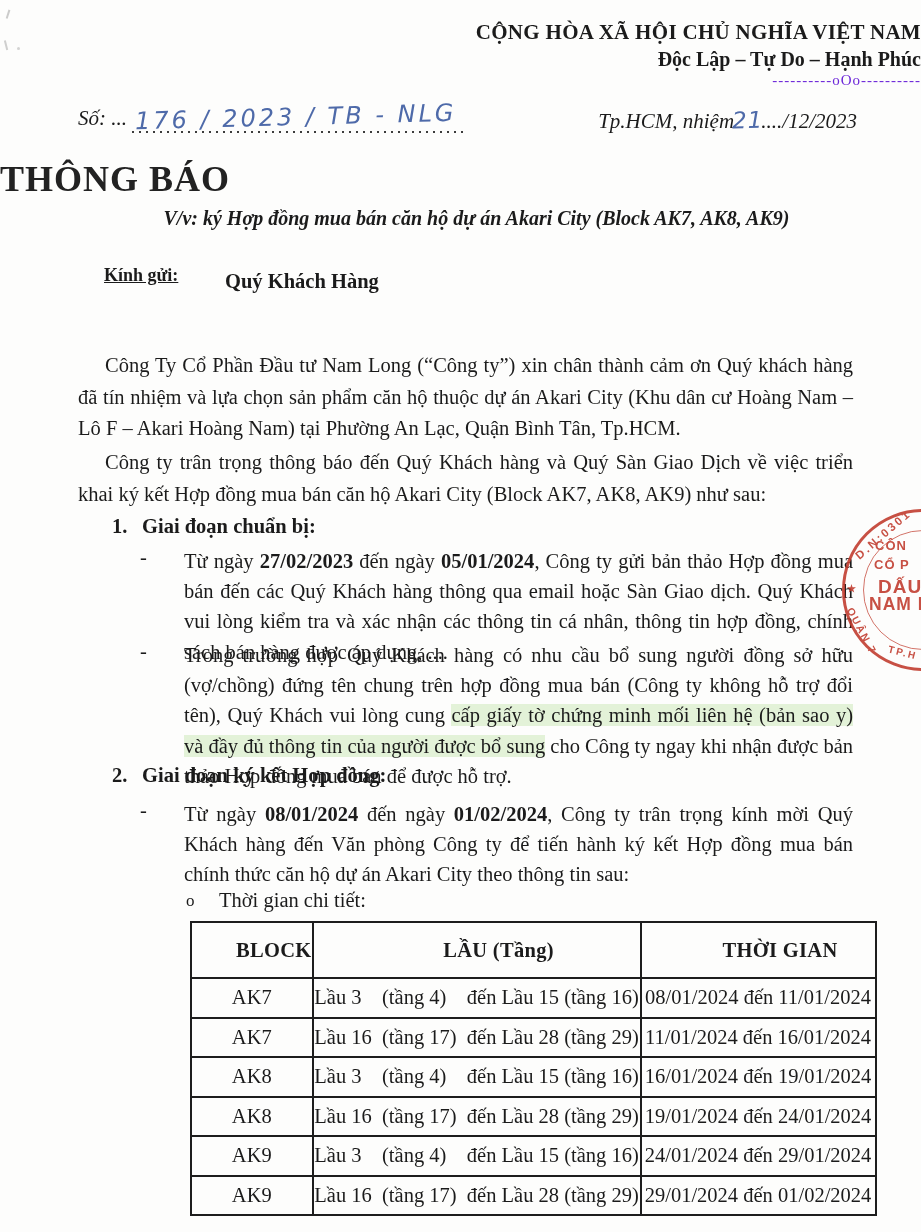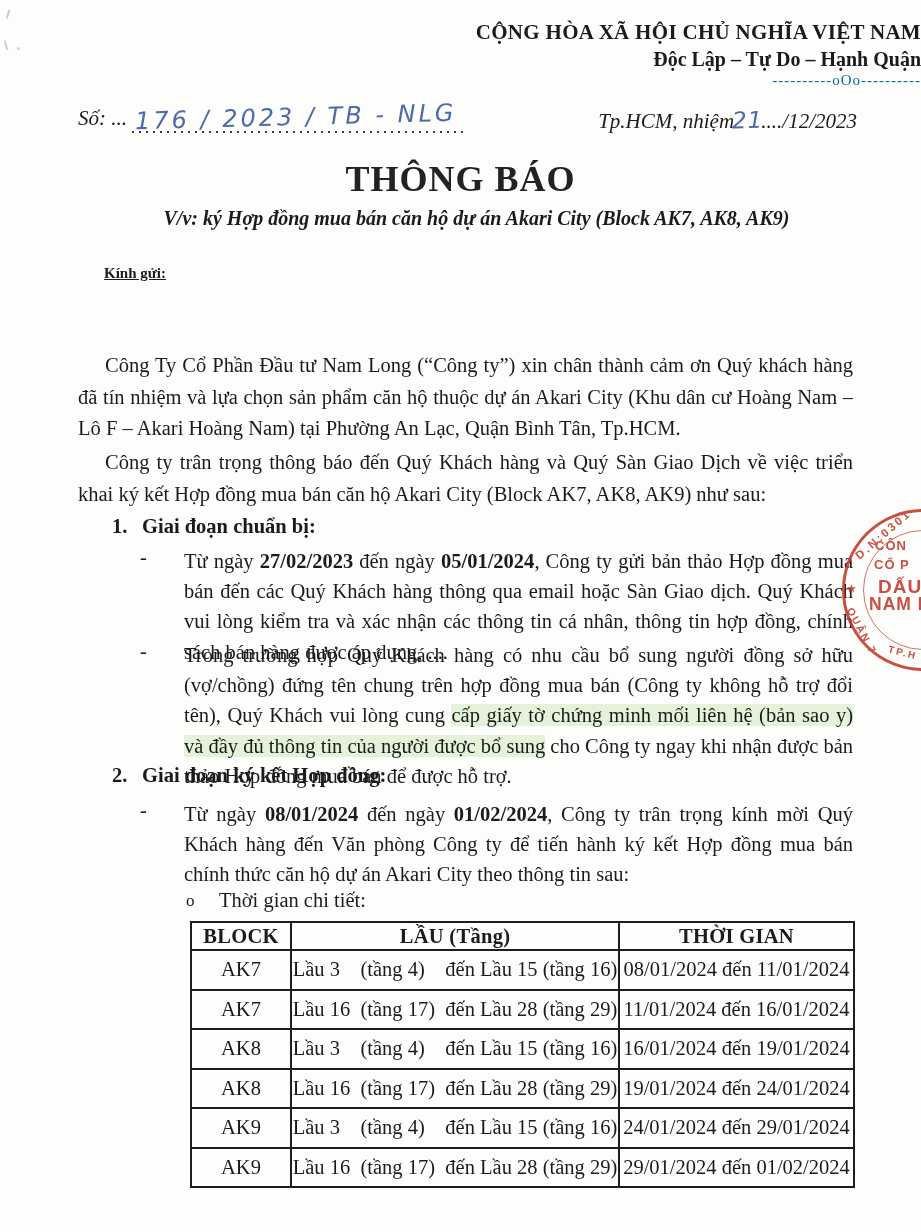--- a/index.html
+++ b/index.html
@@ -18,21 +18,21 @@
   
   .speck { position: absolute; opacity: .45; }
   .speck.s1 { left: 7px; top: 10px; width: 4px; height: 9px; border-left: 2px solid #8d8d8d; transform: rotate(18deg); }
   .speck.s2 { left: 5px; top: 40px; width: 4px; height: 10px; border-left: 2px solid #979797; transform: rotate(-14deg); }
   .speck.s3 { left: 17px; top: 47px; width: 3px; height: 3px; background: #a0a0a0; border-radius: 50%; }
 
   
   .nat { position: absolute; top: 20px; left: 0; width: 100%; text-align: right; }
   .nat-l1 { font-size: 21px; font-weight: 600; letter-spacing: .3px; }
   .nat-l2 { font-size: 20px; font-weight: 600; margin-top: 3px; }
-  .nat-div { font-size: 15px; letter-spacing: 1px; margin-top: 1px; color: #0369a1; }
+  .nat-div { font-size: 15px; letter-spacing: 1px; margin-top: 1px; color: #6d28d9; }
 
   
   .so-row { position: absolute; top: 103px; left: 78px; right: 64px; display: flex; justify-content: space-between; align-items: flex-end; }
   .so-label { font-style: italic; font-size: 21px; }
   .dotline {
     display: inline-block;
     background-image: radial-gradient(circle at 2px 2px, #3c3c3c 1.1px, rgba(0,0,0,0) 1.4px);
     background-size: 7px 4px;
     background-position: 0 100%;
     background-repeat: repeat-x;
@@ -43,26 +43,26 @@
     font-family: "DejaVu Sans", sans-serif;
     font-style: italic;
     color: #4e6aa9;
     transform: rotate(-1.5deg);
   }
   .hw-no { font-size: 24px; letter-spacing: 3px; }
   .hw-day { font-size: 23px; letter-spacing: 1px; margin: 0 -2px; }
   .date-part { font-style: italic; font-size: 21px; }
 
   
-  .doc-title { position: absolute; top: 158px; left: 0; width: 100%; text-align: center; font-size: 36px; font-weight: 700; letter-spacing: 1px; color: #222; }
+  .doc-title { position: absolute; top: 158px; left: 0; width: 100%; font-size: 36px; font-weight: 700; letter-spacing: 1px; color: #222; }
   .doc-subject { position: absolute; top: 207px; left: 16px; width: 100%; text-align: center; font-size: 20px; font-weight: 700; font-style: italic; }
 
   
   .recipient { position: absolute; top: 265px; left: 104px; display: flex; }
-  .recipient .label { font-weight: 700; font-size: 15px; text-decoration: underline; width: 121px; }
+  .recipient .label { font-weight: 700; font-size: 18px; text-decoration: underline; width: 121px; }
   .recipient .names { font-weight: 700; font-size: 20.5px; line-height: 33px; }
 
   
   .para { position: absolute; left: 78px; width: 775px; font-size: 20.5px; line-height: 31.6px; text-align: justify; text-indent: 27px; }
   #p1 { top: 350px; }
   #p2 { top: 447px; }
 
   
   .num-head { position: absolute; left: 112px; display: flex; font-weight: 700; font-size: 20.5px; }
   .num-head .num { width: 30px; }
@@ -88,21 +88,21 @@
   .sched-table col.c0 { width: 100px; }
   .sched-table col.c1 { width: 328px; }
   .sched-table col.c2 { width: 235px; }
   .sched-table th, .sched-table td {
     border: 2px solid #1d1d1d;
     text-align: center;
     vertical-align: middle;
     font-size: 20.5px;
     white-space: pre;
   }
-  .sched-table th { height: 28px; font-weight: 700; letter-spacing: .3px; }
+  .sched-table th { height: 56px; font-weight: 700; letter-spacing: .3px; padding-left: 44px; }
   .sched-table td { height: 39.5px; }
 
   
   .stamp { position: absolute; left: 842px; top: 509px; width: 162px; height: 162px; color: #c0392b; opacity: .88; }
   .stamp .ring { position: absolute; inset: 0; border: 3px solid #c0392b; border-radius: 50%; }
   .stamp .ring-inner { position: absolute; inset: 21px; border: 1.5px solid rgba(192,57,43,.8); border-radius: 50%; }
   .stamp span { position: absolute; font-family: "Liberation Sans", sans-serif; font-weight: 700; }
   .stamp .arc-top { left: 15px; top: 42px; font-size: 11.5px; letter-spacing: 2.5px; transform: rotate(-41deg); transform-origin: left center; }
   .stamp .arc-star { left: 5px; top: 74px; font-size: 10px; }
   .stamp .arc-q7 { left: 8px; top: 93px; font-size: 10.5px; letter-spacing: 2px; transform: rotate(62deg); transform-origin: left center; }
@@ -116,40 +116,41 @@
 <body>
 
 <div class="page">
 
   <div class="speck s1"></div>
   <div class="speck s2"></div>
   <div class="speck s3"></div>
 
   <div class="nat">
     <div class="nat-l1">CỘNG HÒA XÃ HỘI CHỦ NGHĨA VIỆT NAM</div>
-    <div class="nat-l2">Độc Lập – Tự Do – Hạnh Quận</div>
+    <div class="nat-l2">Độc Lập – Tự Do – Hạnh Phúc</div>
     <div class="nat-div">----------oOo----------</div>
   </div>
 
   <div class="so-row">
     <div>
       <span class="so-label">Số: ...</span>
       <span class="dotline"><span class="hw hw-no">176 / 2023 / TB - NLG</span></span>
     </div>
     <div>
       <span class="date-part">Tp.HCM, nhiệm</span><span class="hw hw-day">21</span><span class="date-part">..../12/2023</span>
     </div>
   </div>
 
   <div class="doc-title">THÔNG BÁO</div>
   <div class="doc-subject">V/v: ký Hợp đồng mua bán căn hộ dự án Akari City (Block AK7, AK8, AK9)</div>
 
   <div class="recipient">
     <div class="label">Kính gửi:</div>
     <div class="names">
+      <div>Quý Khách Hàng</div>
     </div>
   </div>
 
   <p class="para" id="p1">Công Ty Cổ Phần Đầu tư Nam Long (“Công ty”) xin chân thành cảm ơn Quý khách hàng đã tín nhiệm và lựa chọn sản phẩm căn hộ thuộc dự án Akari City (Khu dân cư Hoàng Nam – Lô F – Akari Hoàng Nam) tại Phường An Lạc, Quận Bình Tân, Tp.HCM.</p>
   <p class="para" id="p2">Công ty trân trọng thông báo đến Quý Khách hàng và Quý Sàn Giao Dịch về việc triển khai ký kết Hợp đồng mua bán căn hộ Akari City (Block AK7, AK8, AK9) như sau:</p>
 
   <div class="num-head" id="s1">
     <span class="num">1.</span>
     <span>Giai đoạn chuẩn bị:</span>
   </div>

